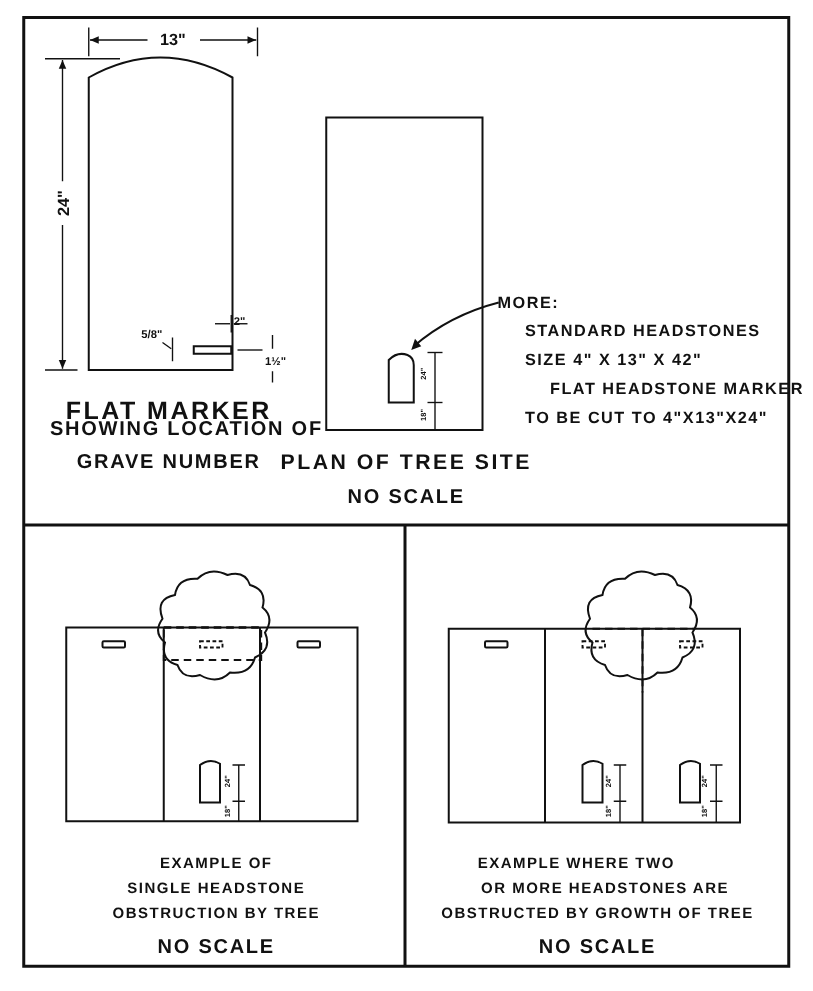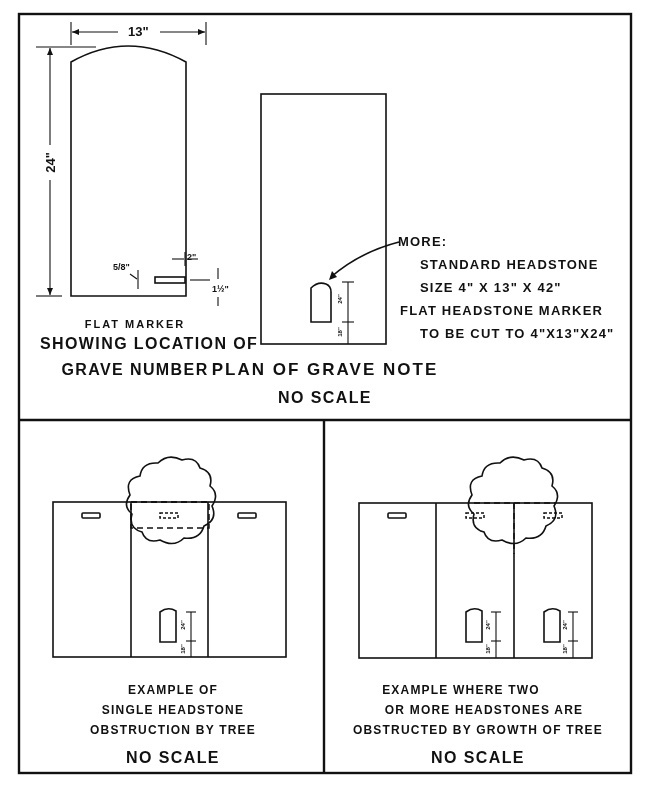--- a/index.html
+++ b/index.html
@@ -108,34 +108,34 @@
     <line class="thin" x1="568" y1="641" x2="578" y2="641"></line>
   </g>
 </svg>
 
 <span class="dim" style="left:128px;top:24px;font-size:13px;">13"</span>
 <span class="dimv" style="left:40px;top:155px;font-size:13px;">24"</span>
 <span class="dim" style="left:187px;top:252px;font-size:9px;">2"</span>
 <span class="dim" style="left:212px;top:284px;font-size:9px;">1½"</span>
 <span class="dim" style="left:113px;top:262px;font-size:9px;">5/8"</span>
 
-<div class="txt c big" style="left:40px;top:318px;width:190px;font-size:11px;">FLAT MARKER</div>
+<div class="txt c big" style="left:40px;top:318px;width:190px;font-size:20px;">FLAT MARKER</div>
 <div class="txt c sm" style="left:40px;top:338px;width:190px;">SHOWING LOCATION OF</div>
 <div class="txt c sm" style="left:40px;top:348px;width:190px;margin-top:16px;">GRAVE NUMBER</div>
 
 <span class="tiny" style="left:335px;top:296px;">24"</span>
 <span class="tiny" style="left:335px;top:329px;">18"</span>
 
 <div class="txt note" style="left:398px;top:230px;">MORE:</div>
-<div class="txt note" style="left:420px;top:253px;">STANDARD HEADSTONE</div>
+<div class="txt note" style="left:420px;top:253px;">STANDARD HEADSTONES</div>
 <div class="txt note" style="left:420px;top:276px;">SIZE  4" X 13" X 42"</div>
-<div class="txt note" style="left:400px;top:299px;text-align:center;">FLAT HEADSTONE MARKER</div>
+<div class="txt note" style="left:440px;top:299px;text-align:center;">FLAT HEADSTONE MARKER</div>
 <div class="txt note" style="left:420px;top:322px;">TO BE CUT TO 4"X13"X24"</div>
 
-<div class="txt c big" style="left:170px;top:360px;width:310px;">PLAN OF GRAVE NOTE</div>
+<div class="txt c big" style="left:170px;top:360px;width:310px;">PLAN OF TREE SITE</div>
 <div class="txt c sm" style="left:170px;top:392px;width:310px;">NO SCALE</div>
 
 <span class="tiny" style="left:178px;top:622px;">24"</span>
 <span class="tiny" style="left:178px;top:646px;">18"</span>
 
 <div class="txt c med" style="left:24px;top:680px;width:298px;">EXAMPLE OF</div>
 <div class="txt c med" style="left:24px;top:700px;width:298px;">SINGLE HEADSTONE</div>
 <div class="txt c med" style="left:24px;top:720px;width:298px;">OBSTRUCTION BY TREE</div>
 <div class="txt c sm" style="left:24px;top:752px;width:298px;">NO SCALE</div>
 

